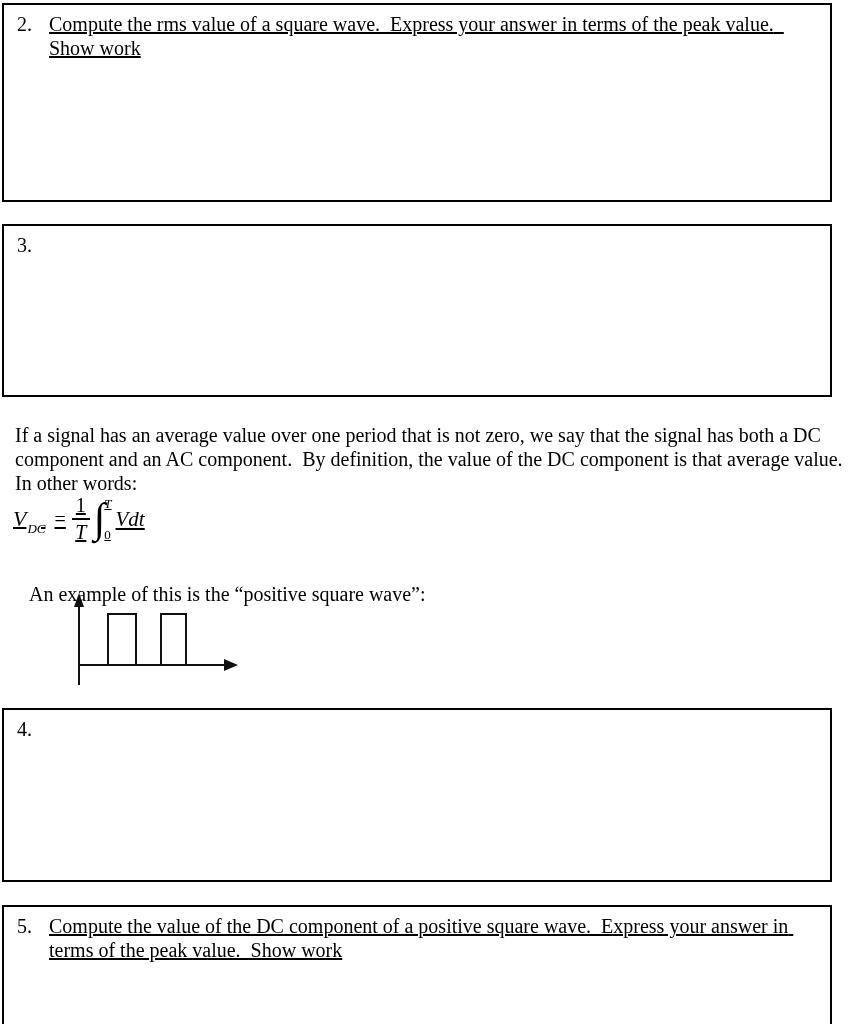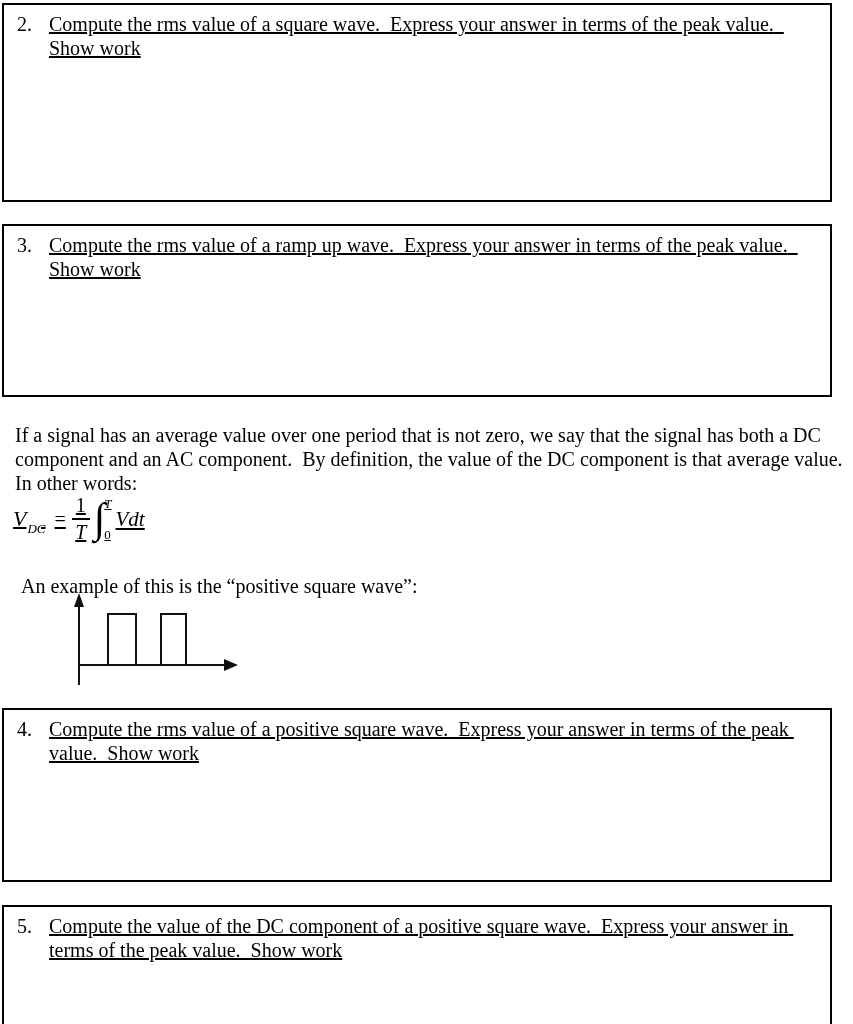--- a/index.html
+++ b/index.html
@@ -111,21 +111,21 @@
   .f-lim-lo { font-style: normal; }
   .f-body {
     margin-left: 4px;
     font-size: 21px;
   }
   
   .example {
     position: absolute;
     top: 566px;
     left: 13px;
-    margin: 8px;
+    margin: 16px;
     font-size: 20px;
     line-height: 24px;
     white-space: pre-wrap;
   }
   
   .wave {
     position: absolute;
     top: 591px;
     left: 66px;
   }
@@ -138,21 +138,20 @@
   <section class="qbox qbox-2">
     <div class="qrow">
       <span class="qnum">2.</span>
       <span class="qtext">Compute the rms value of a square wave.  Express your answer in terms of the peak value.  Show work</span>
     </div>
   </section>
 
   <section class="qbox qbox-3">
     <div class="qrow">
       <span class="qnum">3.</span>
-      <span class="qtext">Compute the rms value of a ramp up wave.  Express your answer in terms of the peak value.  Show work</span>
     </div>
   </section>
 
   <p class="para">If a signal has an average value over one period that is not zero, we say that the signal has both a DC component and an AC component.  By definition, the value of the DC component is that average value.  In other words:</p>
 
   <div class="formula">
     <span class="f-lhs"><span class="f-var">V</span><span class="f-sub">DC</span></span>
     <span class="f-eq">=</span>
     <span class="f-frac">
       <span class="f-num">1</span>
@@ -172,21 +171,20 @@
     <path d="M13,94 L13,13" stroke="#111111" stroke-width="2" fill="none"></path>
     <polygon points="13,2 8,16 18,16" fill="#111111"></polygon>
     <path d="M13,74 H160" stroke="#111111" stroke-width="2" fill="none"></path>
     <polygon points="172,74 158,68 158,80" fill="#111111"></polygon>
     <path d="M13,74 H42 V23 H70 V74 H95 V23 H120 V74 H150" stroke="#111111" stroke-width="2" fill="none" stroke-linejoin="miter"></path>
   </svg>
 
   <section class="qbox qbox-4">
     <div class="qrow">
       <span class="qnum">4.</span>
-      <span class="qtext">Compute the rms value of a positive square wave.  Express your answer in terms of the peak value.  Show work</span>
     </div>
   </section>
 
   <section class="qbox qbox-5">
     <div class="qrow">
       <span class="qnum">5.</span>
       <span class="qtext">Compute the value of the DC component of a positive square wave.  Express your answer in terms of the peak value.  Show work</span>
     </div>
   </section>
 

